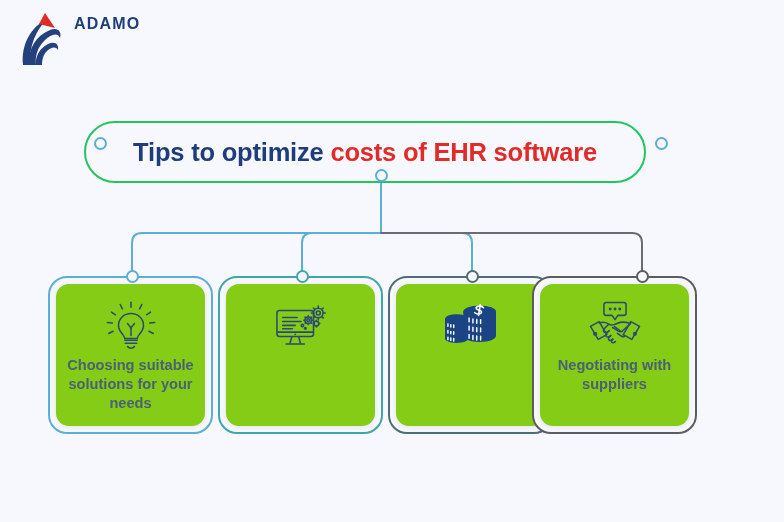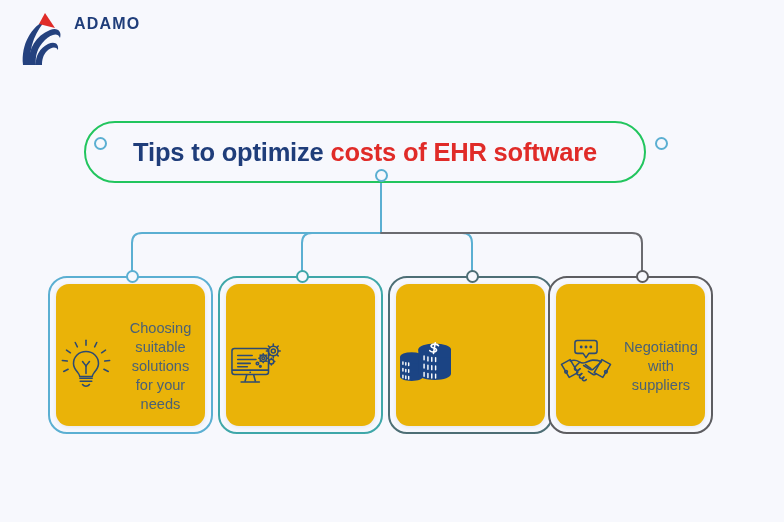--- a/index.html
+++ b/index.html
@@ -115,27 +115,29 @@
     border-radius: 19px;
     border: 2px solid #5bafd2;
     box-sizing: border-box;
     background: #f7f8fd;
     padding: 6px;
   }
   .card-inner {
     width: 100%;
     height: 100%;
     border-radius: 13px;
-    background: #eab308;
+    background: #84cc16;
     box-shadow: 0 1px 5px rgba(90, 100, 130, 0.13);
     box-sizing: border-box;
     display: flex;
+    flex-direction: column;
     align-items: center;
     justify-content: flex-start;
     padding-top: 16px;
+    font-weight: bold;
   }
   .card-icon {
     width: 60px;
     height: 50px;
     display: flex;
     align-items: center;
     justify-content: center;
     flex: 0 0 auto;
   }
   .card-label {
@@ -143,21 +145,21 @@
     font-size: 14.6px;
     line-height: 19px;
     color: #4a6176;
     text-align: center;
     padding: 0 8px;
   }
 
   #card-1 { left: 48px;  border-color: #5bafd2; }
   #card-2 { left: 218px; border-color: #3fa7a9; }
   #card-3 { left: 388px; border-color: #4d6e75; }
-  #card-4 { left: 548px; border-color: #5d5d61; }
+  #card-4 { left: 532px; border-color: #5d5d61; }
 </style>
 </head>
 <body>
 
 <div id="brand-logo">
   <div id="brand-mark">
     <svg viewBox="0 0 56 58" width="56" height="58" aria-hidden="true">
       <path d="M9 55 C7 34, 17 17, 33 9 C22 20, 15 36, 16 55 Z" fill="#24417e"></path>
       <path d="M15 55 C14 38, 22 26, 36 20 C44 17, 48 22, 46 28 C44 22, 37 24, 31 30 C23 38, 21 46, 22 55 Z" fill="#24417e"></path>
       <path d="M22 55 C21 46, 26 38, 34 34 C41 31, 45 34, 44 40 C42 36, 37 37, 33 41 C29 45, 28 50, 28 55 Z" fill="#24417e"></path>

